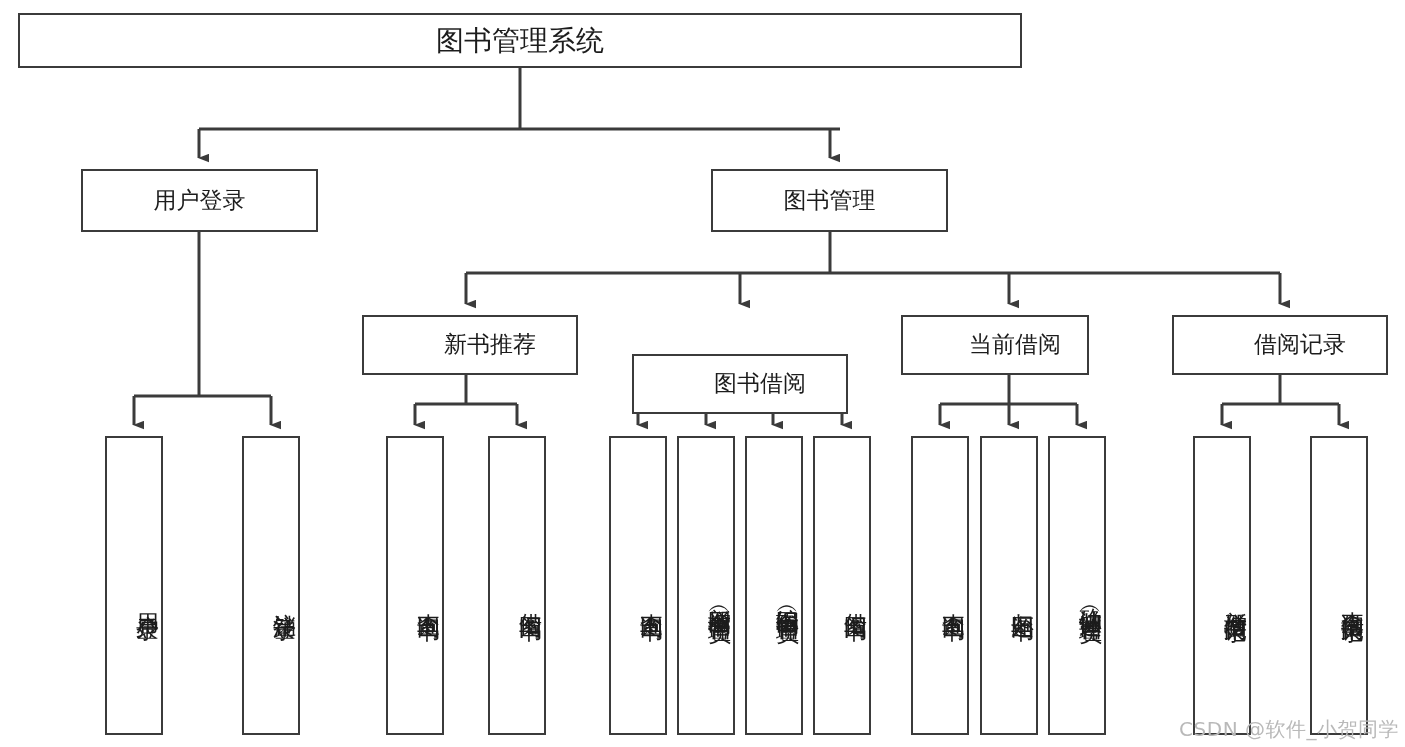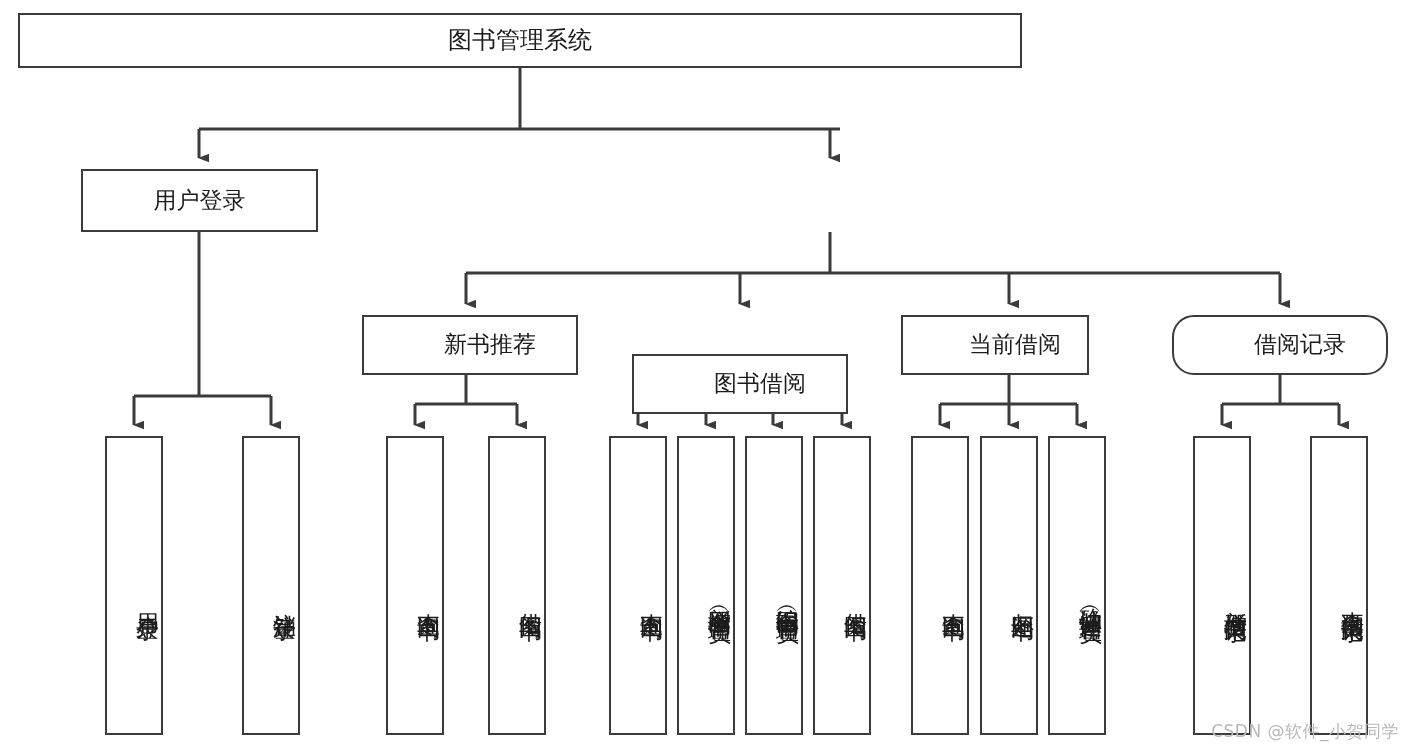--- a/index.html
+++ b/index.html
@@ -28,21 +28,21 @@
     box-sizing:border-box;
     background:#ffffff;
     border:2.5px solid #3b3b3b;
     display:flex;
     align-items:center;
     justify-content:center;
     text-align:center;
     color:#1c1c1c;
     line-height:1.18;
   }
-  .node.root{ font-size:24px; }
+  .node.root{ font-size:28px; }
   .node.lvl2{ font-size:23px; }
   .node.lvl3{ font-size:23px;padding-left:40px; }
   .node.leaf{
     font-size:23px;
     writing-mode:vertical-rl;
     text-orientation:upright;
     align-items:flex-start;
     justify-content:center;
     padding-top:26px;
     letter-spacing:2px;
@@ -51,21 +51,21 @@
     writing-mode:vertical-rl;
     text-orientation:upright;
     display:block;
     white-space:normal;
     letter-spacing:2px;
   }
   .watermark{
     position:absolute;
     right:6px;
     bottom:4px;
-    font-size:17px;
+    font-size:20px;
     color:#b9b9b9;
     letter-spacing:0.5px;
     white-space:nowrap;
     pointer-events:none;
   }
 </style>
 </head>
 <body>
 
 <div id="canvas">
@@ -120,31 +120,34 @@
     </g>
   </svg>
 
   <div class="node root" style="left:18px;top:13px;width:1004px;height:55px;">
     <span>图书管理系统</span>
   </div>
 
   <div class="node lvl2" style="left:81px;top:169px;width:237px;height:63px;">
     <span>用户登录</span>
   </div>
+  <div class="node lvl2" style="left:711px;top:169px;width:237px;height:63px;">
+    <span>图书管理</span>
+  </div>
 
   <div class="node lvl3" style="left:362px;top:315px;width:216px;height:60px;">
     <span>新书推荐</span>
   </div>
   <div class="node lvl3" style="left:632px;top:315px;width:216px;height:60px;margin-top:39px;">
     <span>图书借阅</span>
   </div>
   <div class="node lvl3" style="left:901px;top:315px;width:188px;height:60px;">
     <span>当前借阅</span>
   </div>
-  <div class="node lvl3" style="left:1172px;top:315px;width:216px;height:60px;border-radius:22px;">
+  <div class="node lvl3" style="left:1172px;top:315px;width:216px;height:60px;">
     <span>借阅记录</span>
   </div>
 
   <div class="node leaf" style="left:105px;top:436px;width:58px;height:299px;">
     <span class="vtxt">用户登录</span>
   </div>
   <div class="node leaf" style="left:242px;top:436px;width:58px;height:299px;">
     <span class="vtxt">注销登录</span>
   </div>
 

